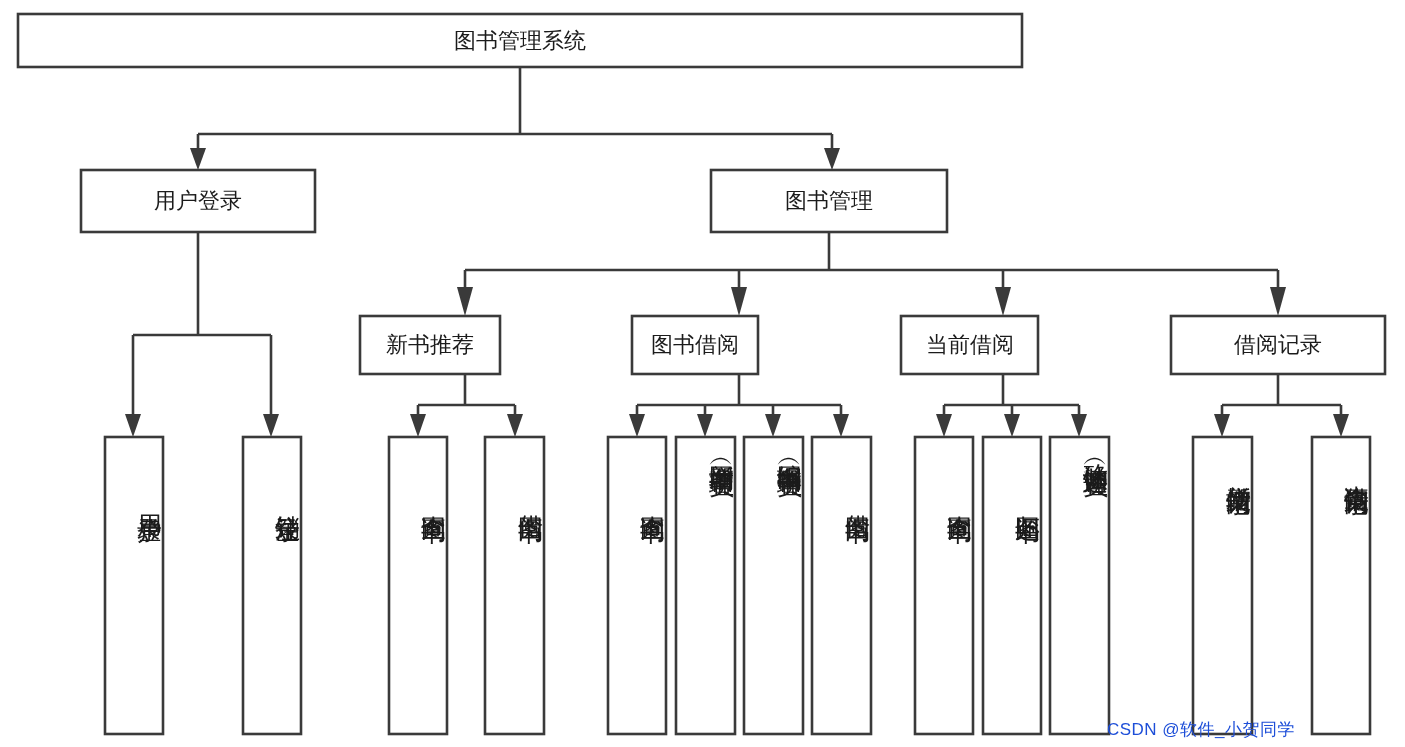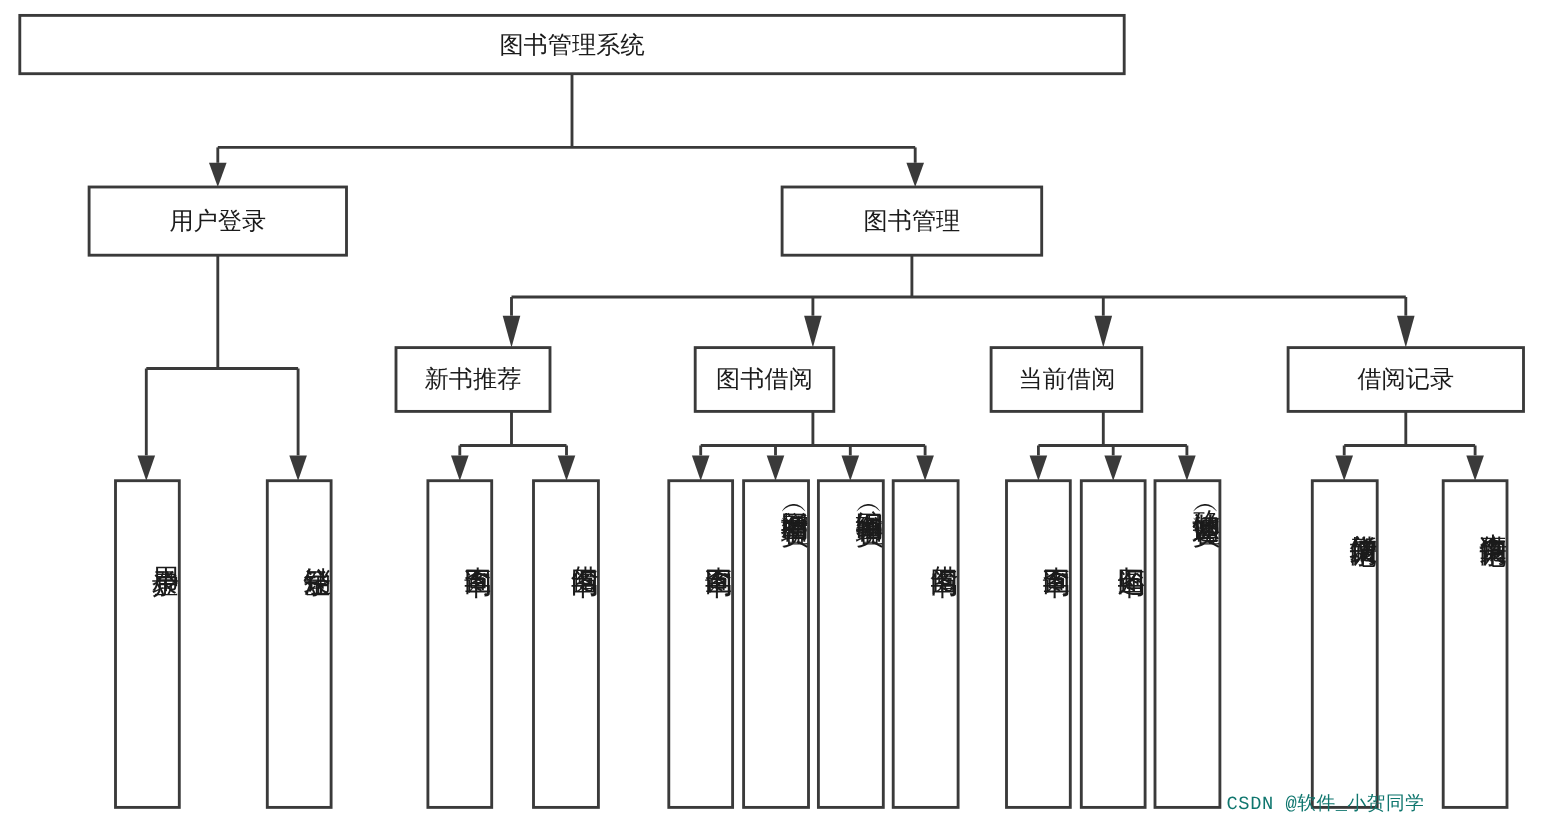--- a/index.html
+++ b/index.html
@@ -58,23 +58,23 @@
     color: #1b1b1b;
     letter-spacing: 1.5px;
     white-space: nowrap;
     text-align: center;
     pointer-events: none;
   }
   #watermark {
     position: absolute;
     right: 10px;
     bottom: 6px;
-    font-family: Liberation Mono, monospace;
+    font-family: Liberation Sans, sans-serif;
     font-size: 17px;
-    color: #0f766e;
+    color: #1d4ed8;
     letter-spacing: 0.5px;
     white-space: nowrap;
   }
 </style>
 </head>
 <body>
 
 <div id="diagram-root">
 
   <svg id="tree-svg" viewBox="0 0 1405 747">

